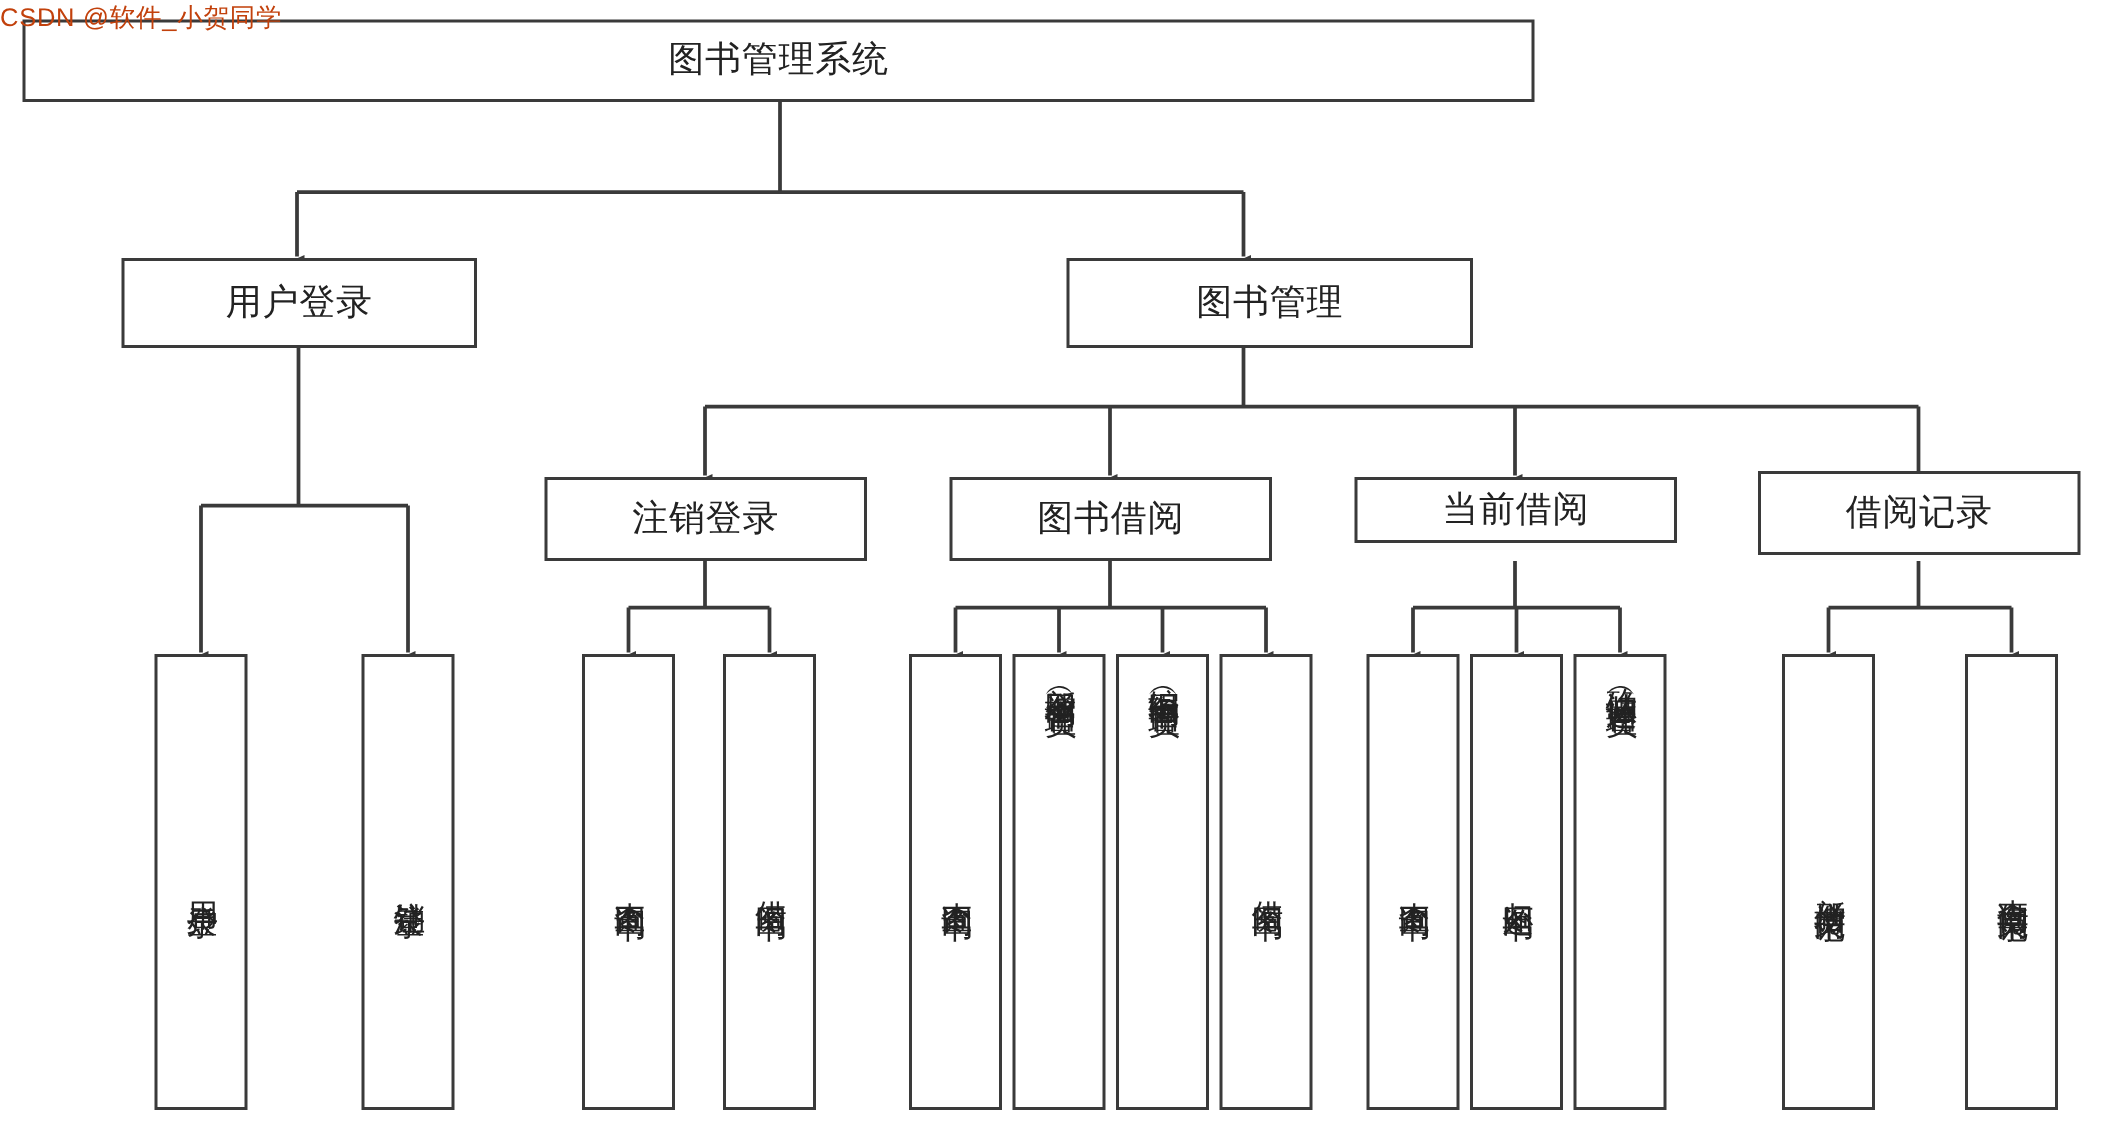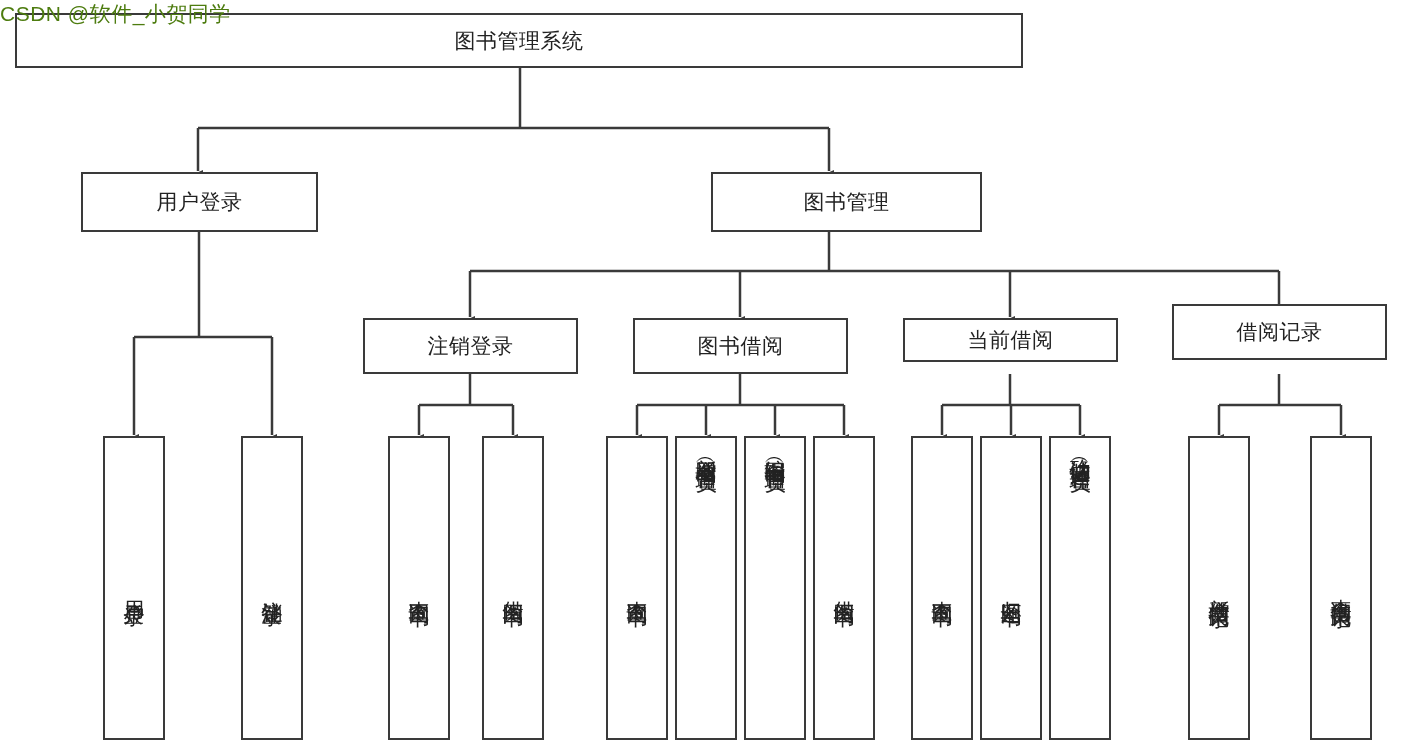--- a/index.html
+++ b/index.html
@@ -29,21 +29,21 @@
     box-sizing: border-box;
     background: #ffffff;
     border: 2px solid #3a3a3a;
     display: flex;
     align-items: center;
     justify-content: center;
     color: #222222;
     z-index: 2;
   }
   .node-label {
-    font-size: 21px;
+    font-size: 24px;
     line-height: 1.12;
     letter-spacing: 0.5px;
     color: #222222;
     text-align: center;
     white-space: nowrap;
   }
   
   .node.horiz .node-label {
     writing-mode: horizontal-tb;
   }
@@ -60,22 +60,22 @@
     line-height: 1.05;
     letter-spacing: 2px;
     white-space: nowrap;
   }
   .node.vert.centered {
     align-items: center;
     padding-top: 0;
   }
   .watermark {
     position: absolute;
-    font-size: 21px;
-    color: #4d7c0f;
+    font-size: 17px;
+    color: #c2410c;
     white-space: nowrap;
     z-index: 5;
     letter-spacing: 0.5px;
   }
 </style>
 </head>
 <body>
 
 <div id="diagram-root">
   <svg class="edges" viewBox="0 0 1405 747" xmlns="http://www.w3.org/2000/svg">
@@ -133,21 +133,21 @@
       </div>
       <div class="node horiz" style="left: 363px; top: 318px; width: 215px; height: 56px;">
         <span class="node-label">注销登录</span>
       </div>
       <div class="node horiz" style="left: 633px; top: 318px; width: 215px; height: 56px;">
         <span class="node-label">图书借阅</span>
       </div>
       <div class="node horiz" style="left: 903px; top: 318px; width: 215px; height: 44px;">
         <span class="node-label">当前借阅</span>
       </div>
-      <div class="node horiz" style="left: 1172px; top: 304px; width: 215px; height: 56px;">
+      <div class="node horiz" style="left: 1172px; top: 314px; width: 215px; height: 56px;">
         <span class="node-label">借阅记录</span>
       </div>
       <div class="node vert centered" style="left: 103px; top: 436px; width: 62px; height: 304px;">
         <span class="node-label">用户登录</span>
       </div>
       <div class="node vert centered" style="left: 241px; top: 436px; width: 62px; height: 304px;">
         <span class="node-label">注销登录</span>
       </div>
       <div class="node vert centered" style="left: 388px; top: 436px; width: 62px; height: 304px;">
         <span class="node-label">查询图书</span>

